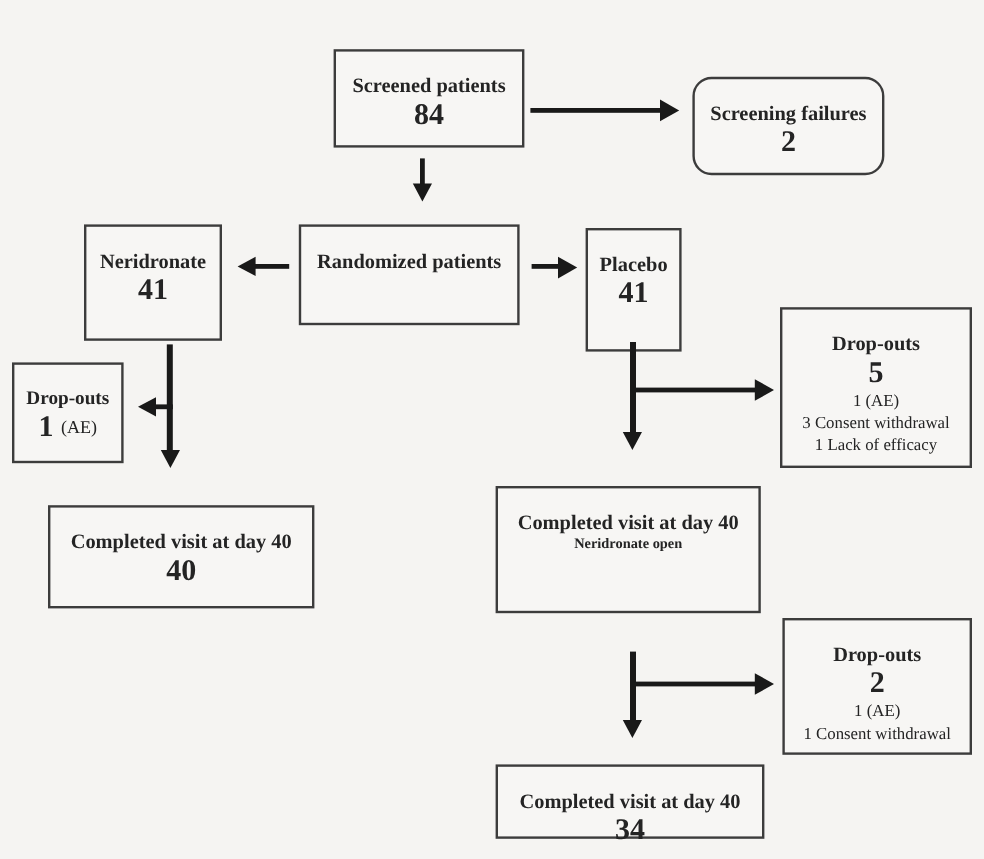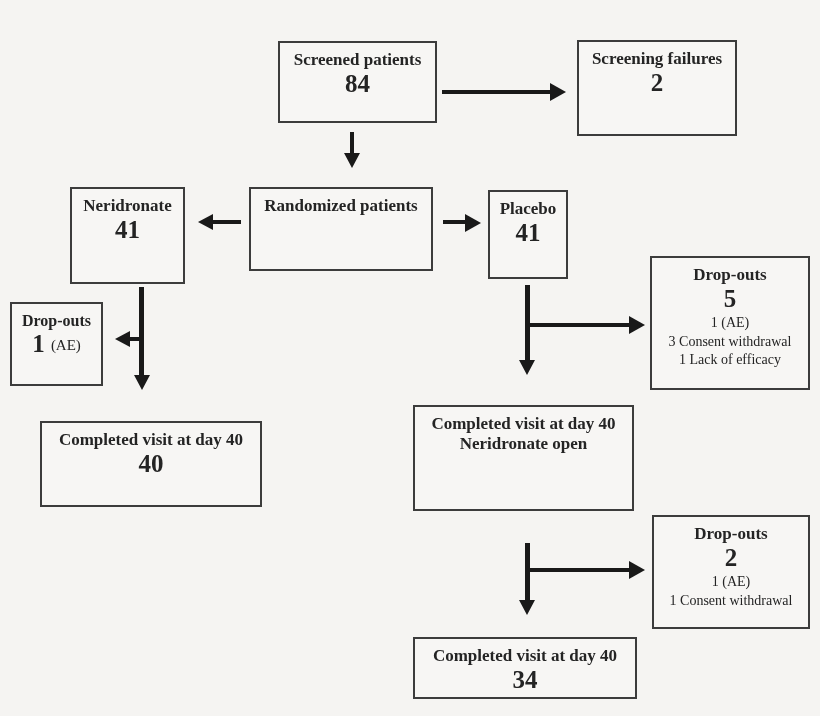--- a/index.html
+++ b/index.html
@@ -20,49 +20,49 @@
     position: absolute;
     box-sizing: border-box;
     border: 2px solid #3c3c3c;
     background: #f7f6f4;
     text-align: center;
   }
   .fc-title {
     font-weight: bold;
     font-size: 17px;
     line-height: 1.2;
-    padding-top: 7px;
+    padding-top: 19px;
   }
   .fc-title.small { font-size: 16px; }
   .fc-value {
     font-weight: bold;
     font-size: 25px;
     line-height: 1.15;
   }
   .fc-subtitle {
     font-weight: bold;
-    font-size: 17px;
+    font-size: 12px;
     line-height: 1.2;
   }
   .fc-detail {
     font-size: 14px;
     line-height: 1.32;
   }
   .fc-note {
     font-size: 15px;
     font-weight: normal;
     vertical-align: 2px;
     text-align: center;
   }
   
   #b-screened        { left: 278px; top:  41px; width: 159px; height: 82px; }
-  #b-failures        { left: 577px; top:  40px; width: 160px; height: 96px; }
+  #b-failures        { left: 577px; top:  64px; width: 160px; height: 82px; border-radius: 16px; }
   #b-randomized      { left: 249px; top: 187px; width: 184px; height: 84px; }
   #b-neridronate     { left:  70px; top: 187px; width: 115px; height: 97px; }
-  #b-placebo         { left: 488px; top: 190px; width:  80px; height: 89px; text-align: center; }
+  #b-placebo         { left: 488px; top: 190px; width:  80px; height: 103px; text-align: center; }
   #b-dropouts-left   { left:  10px; top: 302px; width:  93px; height: 84px; }
   #b-completed-left  { left:  40px; top: 421px; width: 222px; height: 86px; }
   #b-dropouts-r1     { left: 650px; top: 256px; width: 160px; height: 134px; }
   #b-completed-mid   { left: 413px; top: 405px; width: 221px; height: 106px; }
   #b-dropouts-r2     { left: 652px; top: 515px; width: 158px; height: 114px; }
   #b-completed-bot   { left: 413px; top: 637px; width: 224px; height: 62px; }
 
   
   .shaft {
     position: absolute;

